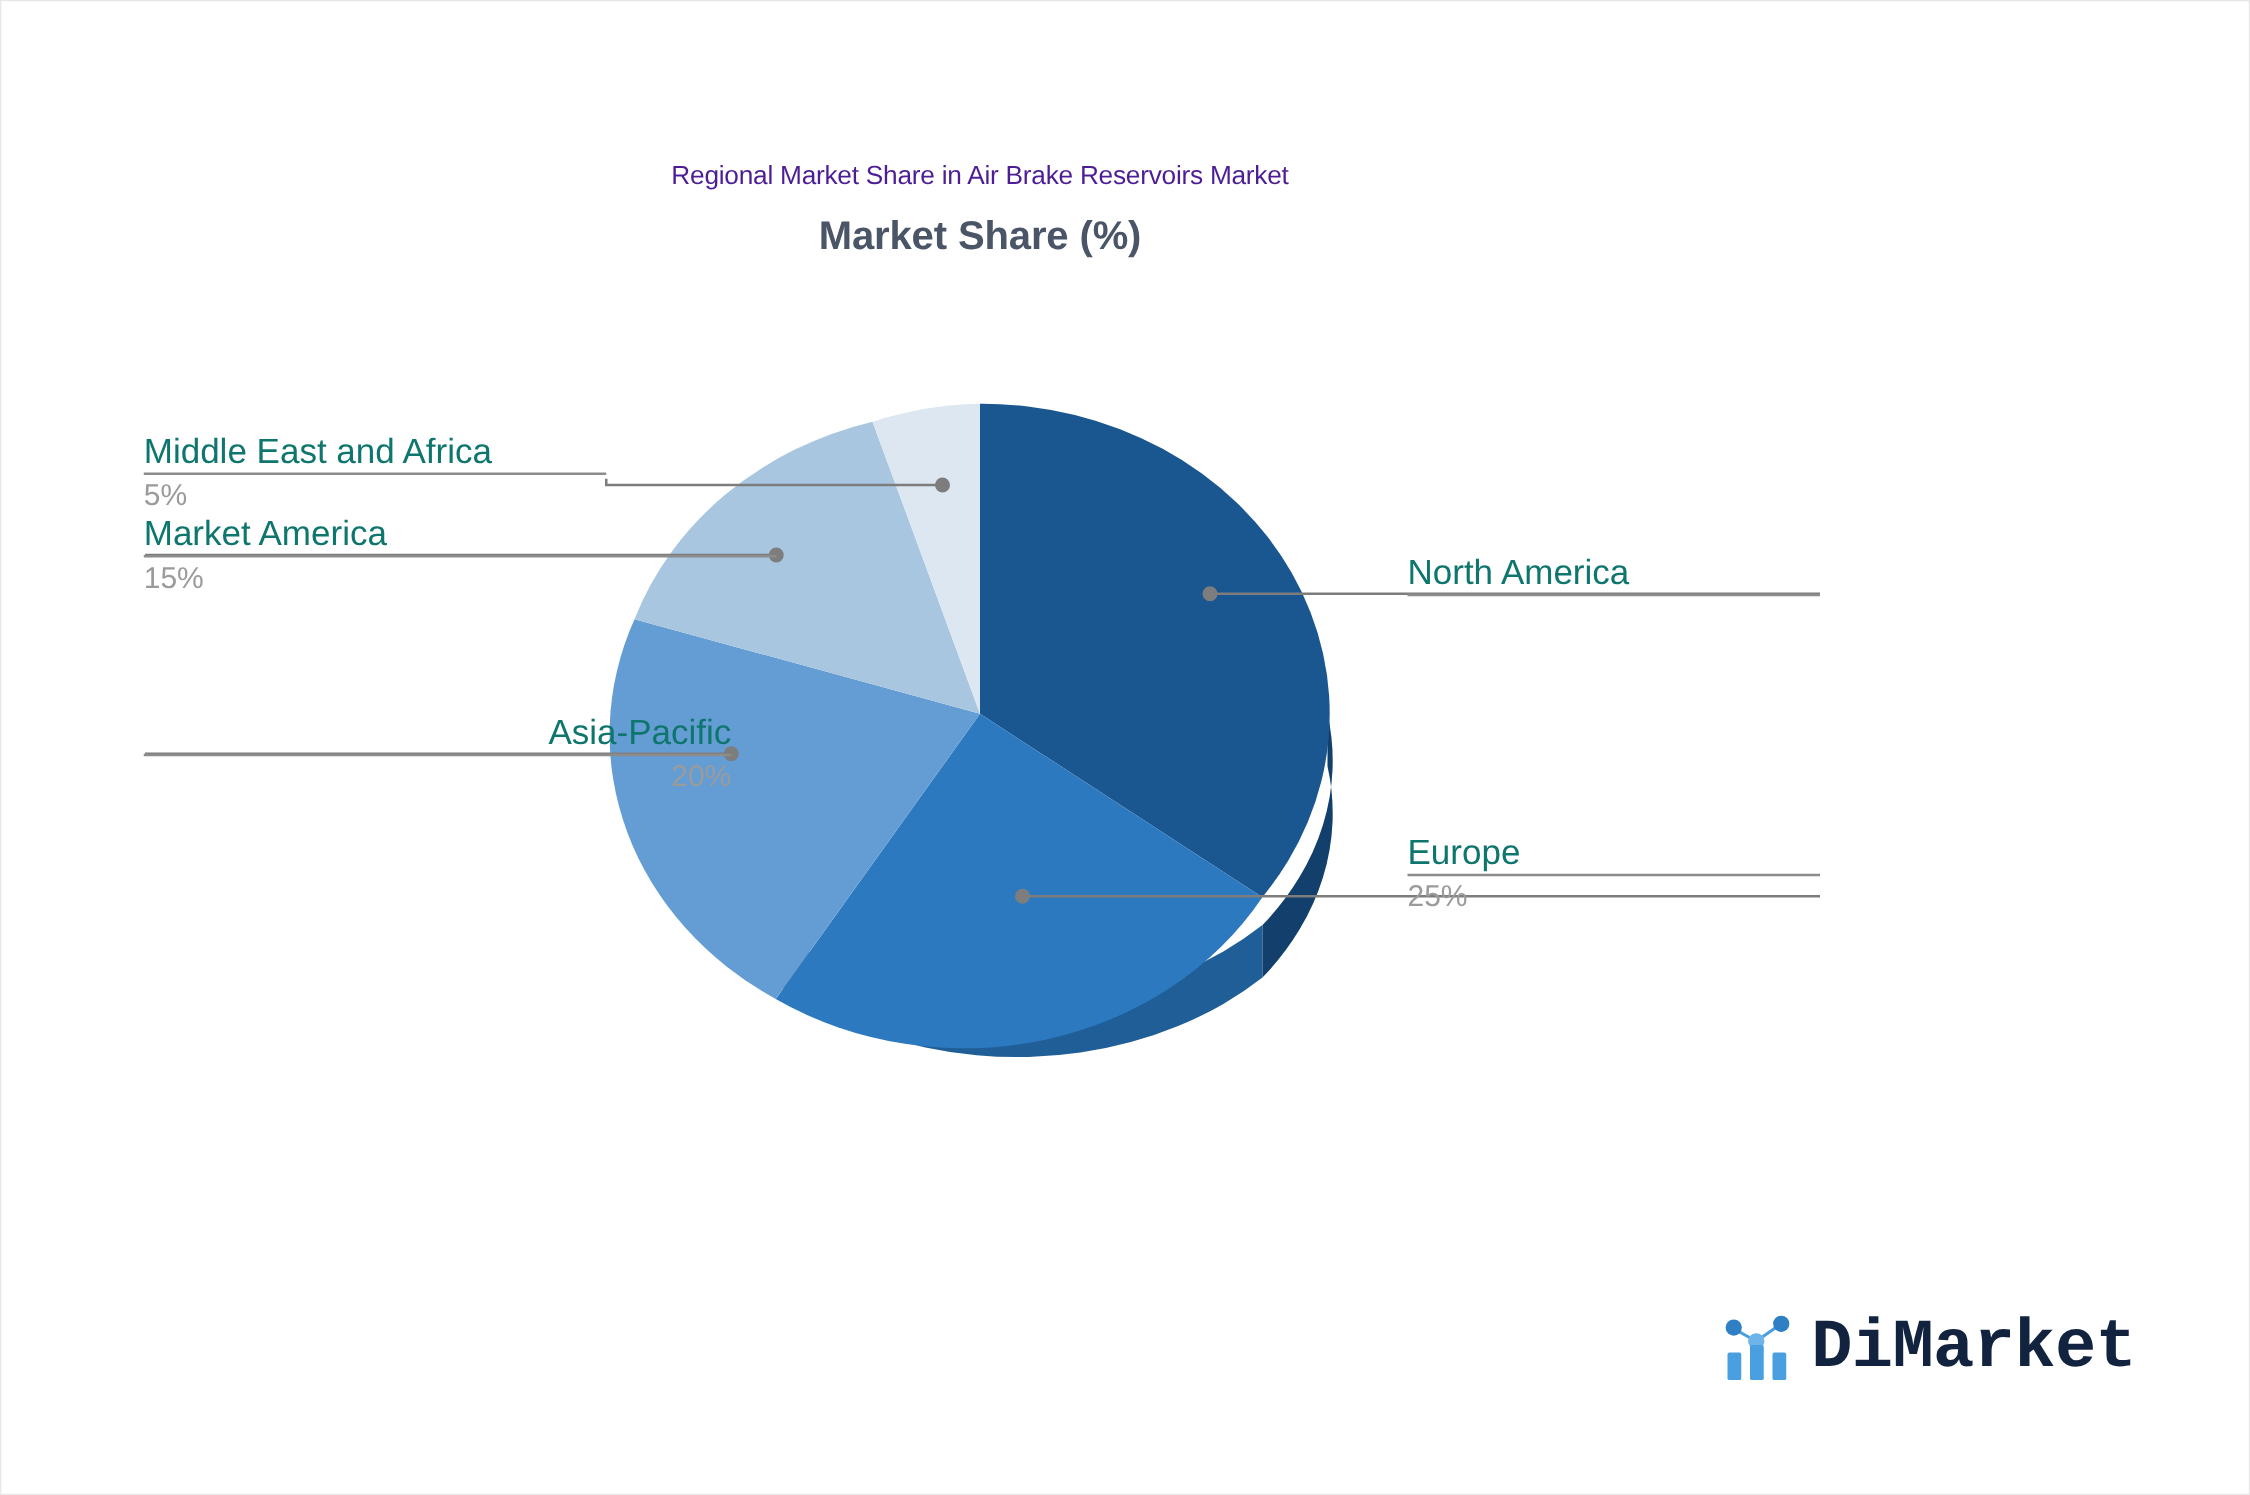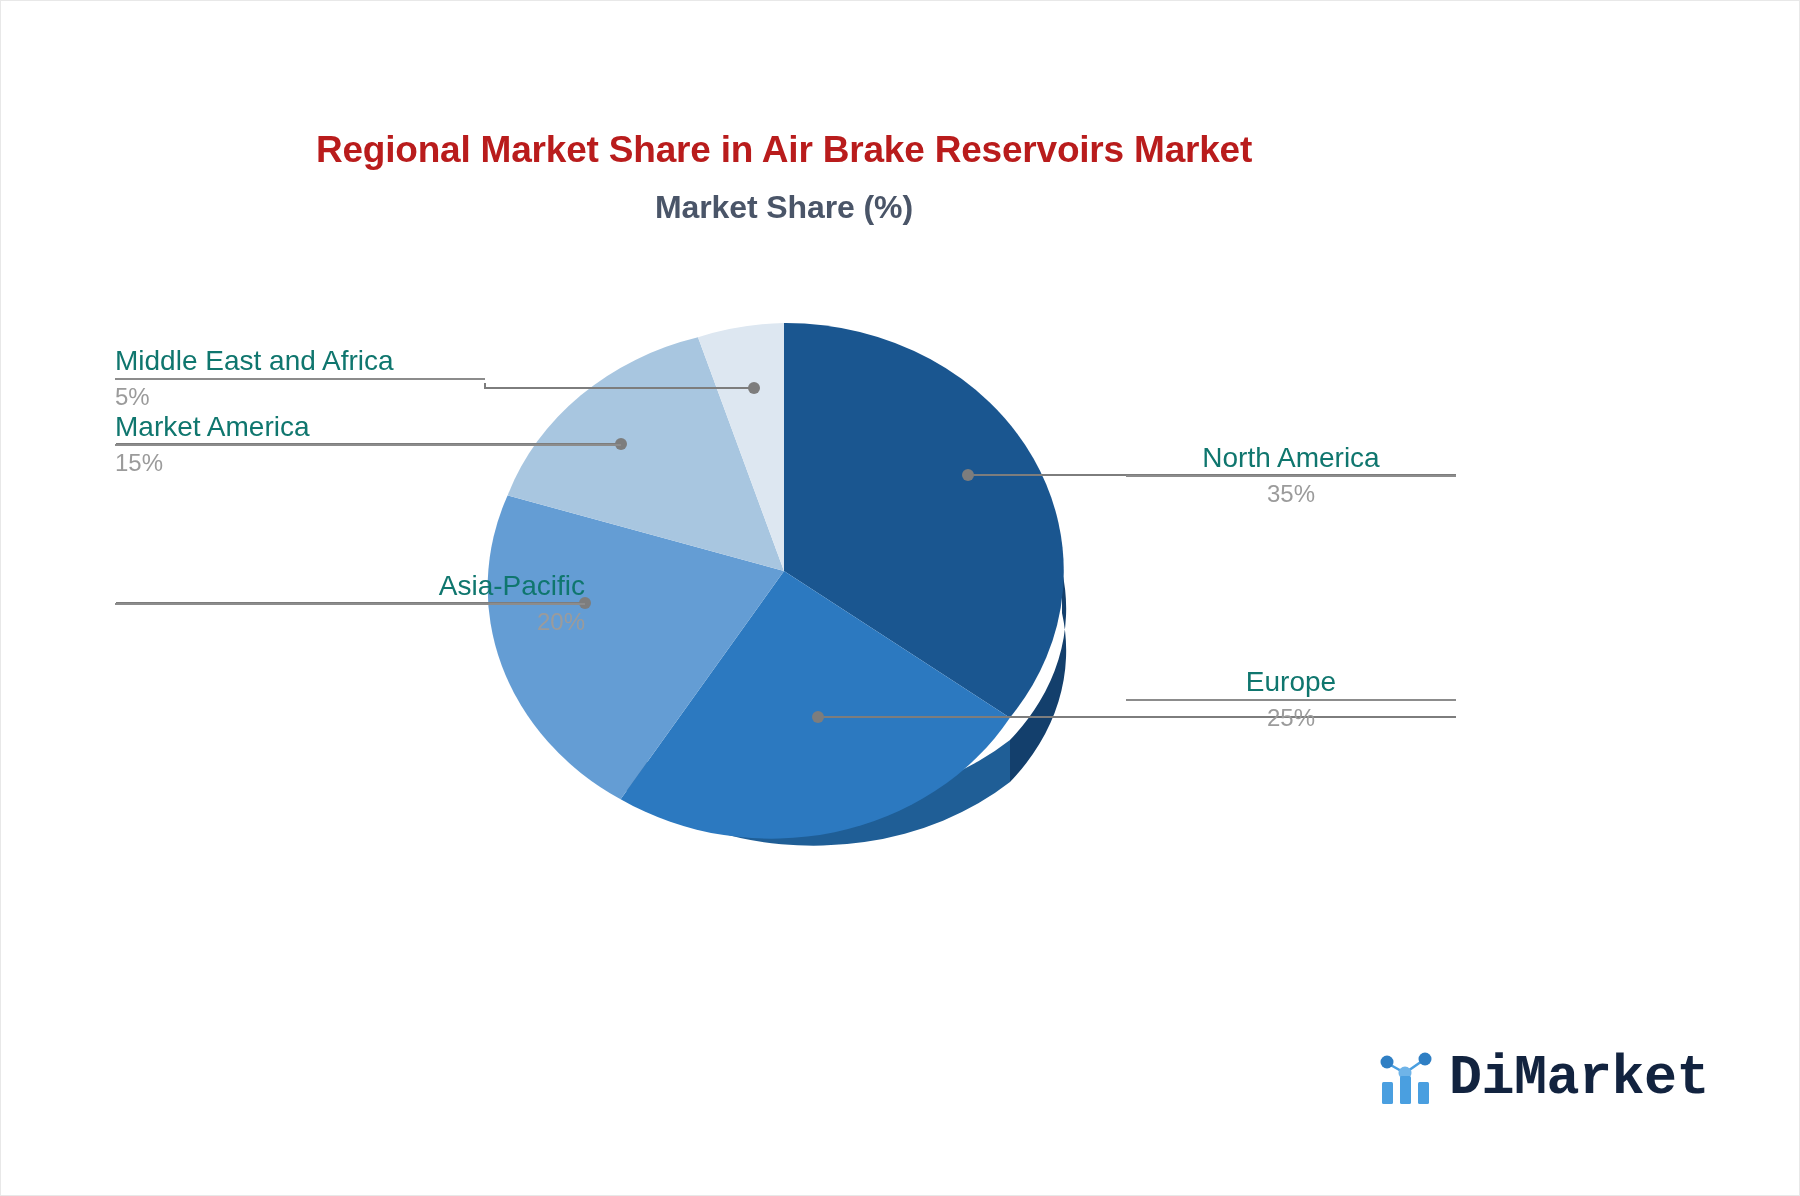--- a/index.html
+++ b/index.html
@@ -23,23 +23,23 @@
 
   
   .title-block {
     position: absolute;
     left: 0;
     top: 128px;
     width: 1566px;
     text-align: center;
   }
   .chart-title {
-    font-size: 37px;
-    font-weight: bold;
-    color: #b91c1c;
+    font-size: 21px;
+    font-weight: normal;
+    color: #4c1d95;
     letter-spacing: -0.2px;
     line-height: 1.15;
   }
   .chart-subtitle {
     margin-top: 17px;
     font-size: 32px;
     font-weight: bold;
     color: #4a5568;
     letter-spacing: -0.1px;
     line-height: 1.15;
@@ -74,21 +74,21 @@
     margin-top: 2px;
   }
   .callout .cl-value {
     display: block;
     font-size: 24px;
     color: #9b9b9b;
     line-height: 34px;
     white-space: nowrap;
   }
   .callout.left { text-align: left; }
-  .callout.right { text-align: center; }
+  .callout.right { text-align: left; }
 
   
   #logo {
     position: absolute;
     right: 90px;
     bottom: 88px;
     display: flex;
     align-items: center;
     gap: 14px;
   }
@@ -175,21 +175,20 @@
 
   <div class="callout left" style="left:114px; top:570px; width:470px;text-align:right;">
     <span class="cl-name">Asia-Pacific</span>
     <span class="cl-rule"></span>
     <span class="cl-value">20%</span>
   </div>
 
   <div class="callout right" style="left:1125px; top:442px; width:330px;">
     <span class="cl-name">North America</span>
     <span class="cl-rule"></span>
-    <span class="cl-value">35%</span>
   </div>
 
   <div class="callout right" style="left:1125px; top:666px; width:330px;">
     <span class="cl-name">Europe</span>
     <span class="cl-rule"></span>
     <span class="cl-value">25%</span>
   </div>
 
   <div id="logo">
     <svg class="logo-mark" width="56" height="58" viewBox="0 0 56 58">

